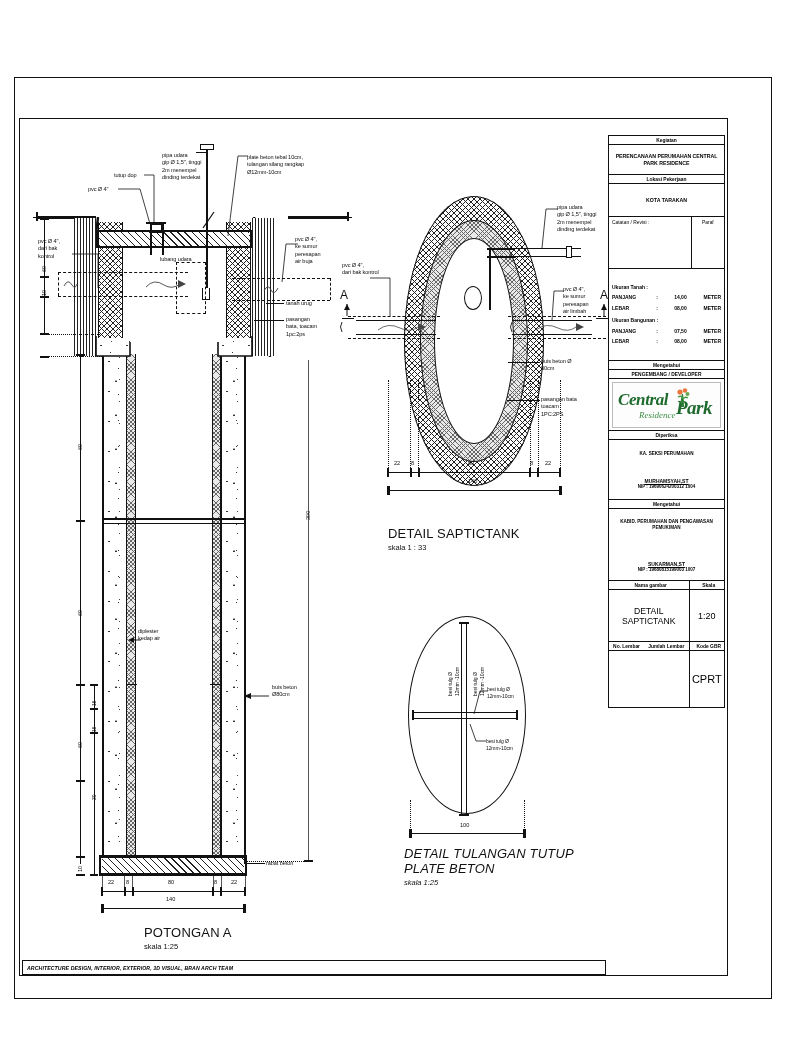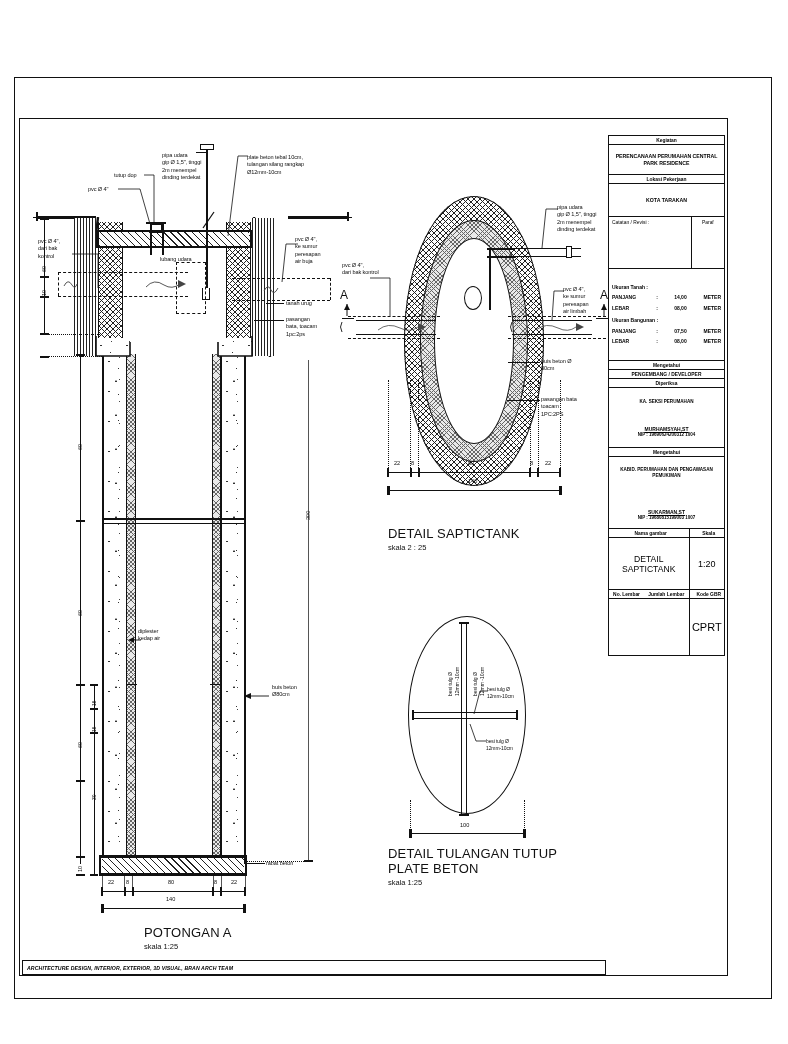--- a/index.html
+++ b/index.html
@@ -479,21 +479,21 @@
     <div class="dim" style="left:530px;top:460px;">8</div>
     <div class="dim" style="left:545px;top:460px;">22</div>
 
     <div class="ln h" style="left:388px;top:490px;width:173px;"></div>
     <div class="ln v3" style="left:387px;top:486px;height:9px;"></div>
     <div class="ln v3" style="left:559px;top:486px;height:9px;"></div>
     <div class="dim" style="left:468px;top:478px;">140</div>
 
     <div class="ttl" style="left:388px;top:526px;">
       <div class="t1">DETAIL SAPTICTANK</div>
-      <div class="t2">skala 2 : 25</div>
+      <div class="t2">skala 1 : 33</div>
     </div>
   </div>
 
   <div>
 
     <div style="position:absolute;left:408px;top:616px;width:118px;height:198px;border-radius:50%;border:1.2px solid #111;box-sizing:border-box;background:#fff;"></div>
 
     <div class="ln v" style="left:461px;top:622px;height:194px;"></div>
     <div class="ln v" style="left:466px;top:622px;height:194px;"></div>
     <div class="ln h2" style="left:459px;top:622px;width:10px;"></div>
@@ -525,21 +525,21 @@
         </svg>
     </div>
 
     <div class="dot-v" style="left:410px;top:800px;height:34px;"></div>
     <div class="dot-v" style="left:524px;top:800px;height:34px;"></div>
     <div class="ln h" style="left:410px;top:833px;width:115px;"></div>
     <div class="ln v3" style="left:409px;top:829px;height:9px;"></div>
     <div class="ln v3" style="left:523px;top:829px;height:9px;"></div>
     <div class="dim" style="left:460px;top:822px;">100</div>
 
-    <div class="ttl" style="left:388px;top:846px;">
+    <div class="ttl" style="left:404px;top:846px;font-style:italic;">
       <div class="t1">DETAIL TULANGAN TUTUP</div>
       <div class="t1">PLATE BETON</div>
       <div class="t2">skala 1:25</div>
     </div>
   </div>
 
   <div class="tb">
 
     <div class="row">
       <div class="lbl">Kegiatan</div>
@@ -606,20 +606,40 @@
       </div>
     </div>
 
     <div class="row">
       <div class="lbl">Mengetahui</div>
     </div>
     <div class="row">
       <div class="lbl">PENGEMBANG / DEVELOPER</div>
     </div>
 
+    <div class="row" style="height:52px;">
+      <div class="logo">
+        <div class="logobox">
+          <div class="logo-central">Central</div>
+          <div class="logo-park">Park</div>
+          <div class="logo-res">Residence</div>
+          <div class="logo-tree">
+            <svg width="17" height="22" viewBox="0 0 17 22">
+              <circle cx="5" cy="5" r="2.6" fill="#e8763a"></circle>
+              <circle cx="10" cy="3.5" r="2.2" fill="#e8763a"></circle>
+              <circle cx="12.5" cy="7" r="2" fill="#6aa84f"></circle>
+              <path d="M7 7 Q5 13 6 20 L9 20 Q9 12 8 7 Z" fill="#2e7d32"></path>
+              <path d="M3 10 Q6 8 8 11" stroke="#4b9b4b" stroke-width="1.4" fill="none"></path>
+              <path d="M13 11 Q10 9 8 12" stroke="#4b9b4b" stroke-width="1.4" fill="none"></path>
+              <path d="M4 16 Q7 13 9 17" stroke="#3d8f46" stroke-width="1.2" fill="none"></path>
+            </svg>
+          </div>
+        </div>
+      </div>
+    </div>
 
     <div class="row">
       <div class="lbl">Diperiksa</div>
     </div>
     <div class="row" style="height:60px;">
       <div class="sigblock">
         <div class="role">KA. SEKSI PERUMAHAN</div>
         <div class="spacer"></div>
         <div class="nm">MURHAMSYAH,ST</div>
         <div class="nip">NIP : 19690624200312 1004</div>

